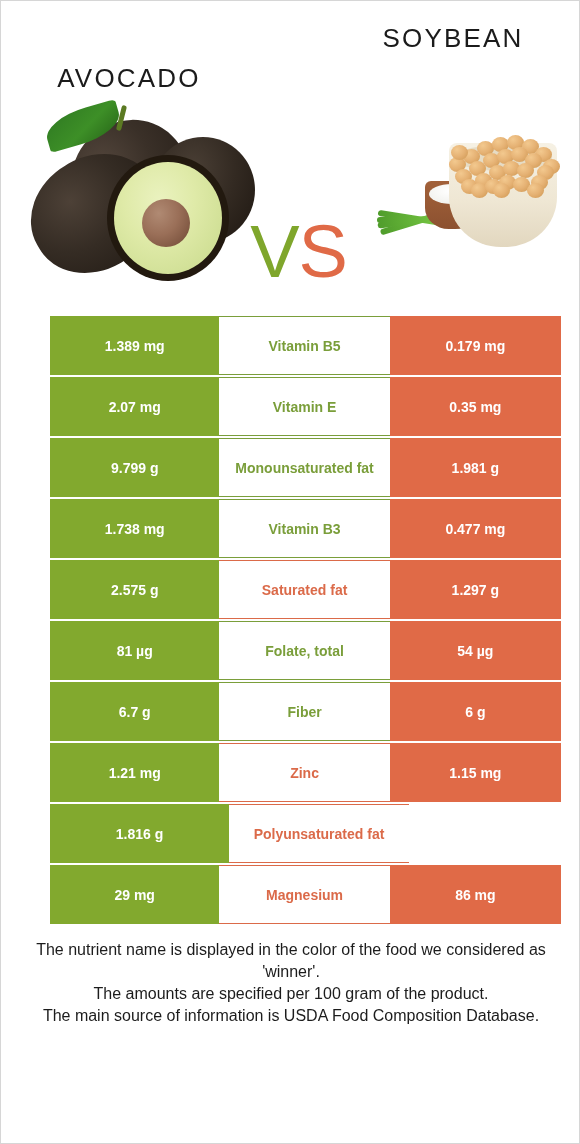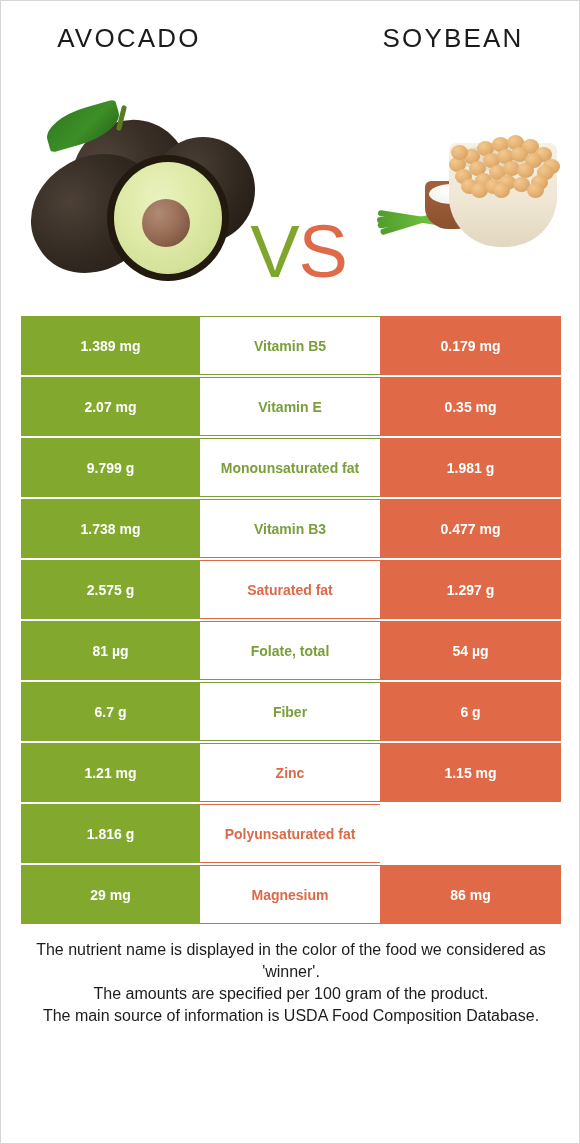--- a/index.html
+++ b/index.html
@@ -32,21 +32,21 @@
   .title {
     flex: 1;
     text-align: center;
     font-size: 26px;
     font-weight: 300;
     letter-spacing: 2.2px;
     color: #1b1b1b;
     font-family: "Liberation Sans", sans-serif;
     line-height: 34px;
   }
-  .title-left  { padding-right: 38px; }
+  .title-left  { padding-right: 38px; margin-top: 40px; }
   .title-right { padding-left: 30px; }
 
   
   .hero {
     position: absolute;
     top: 80px;
     left: 0;
     width: 580px;
     height: 215px;
   }
@@ -210,20 +210,21 @@
   .table {
     position: absolute;
     left: 20px;
     top: 315px;
     width: 540px;
   }
   .row {
     display: flex;
     height: 59px;
     margin-bottom: 2px;
+    margin-left: 29px;
   }
   .cell {
     display: flex;
     align-items: center;
     justify-content: center;
     font-size: 14px;
     font-weight: 700;
     line-height: 1;
   }
   .cell-left {

